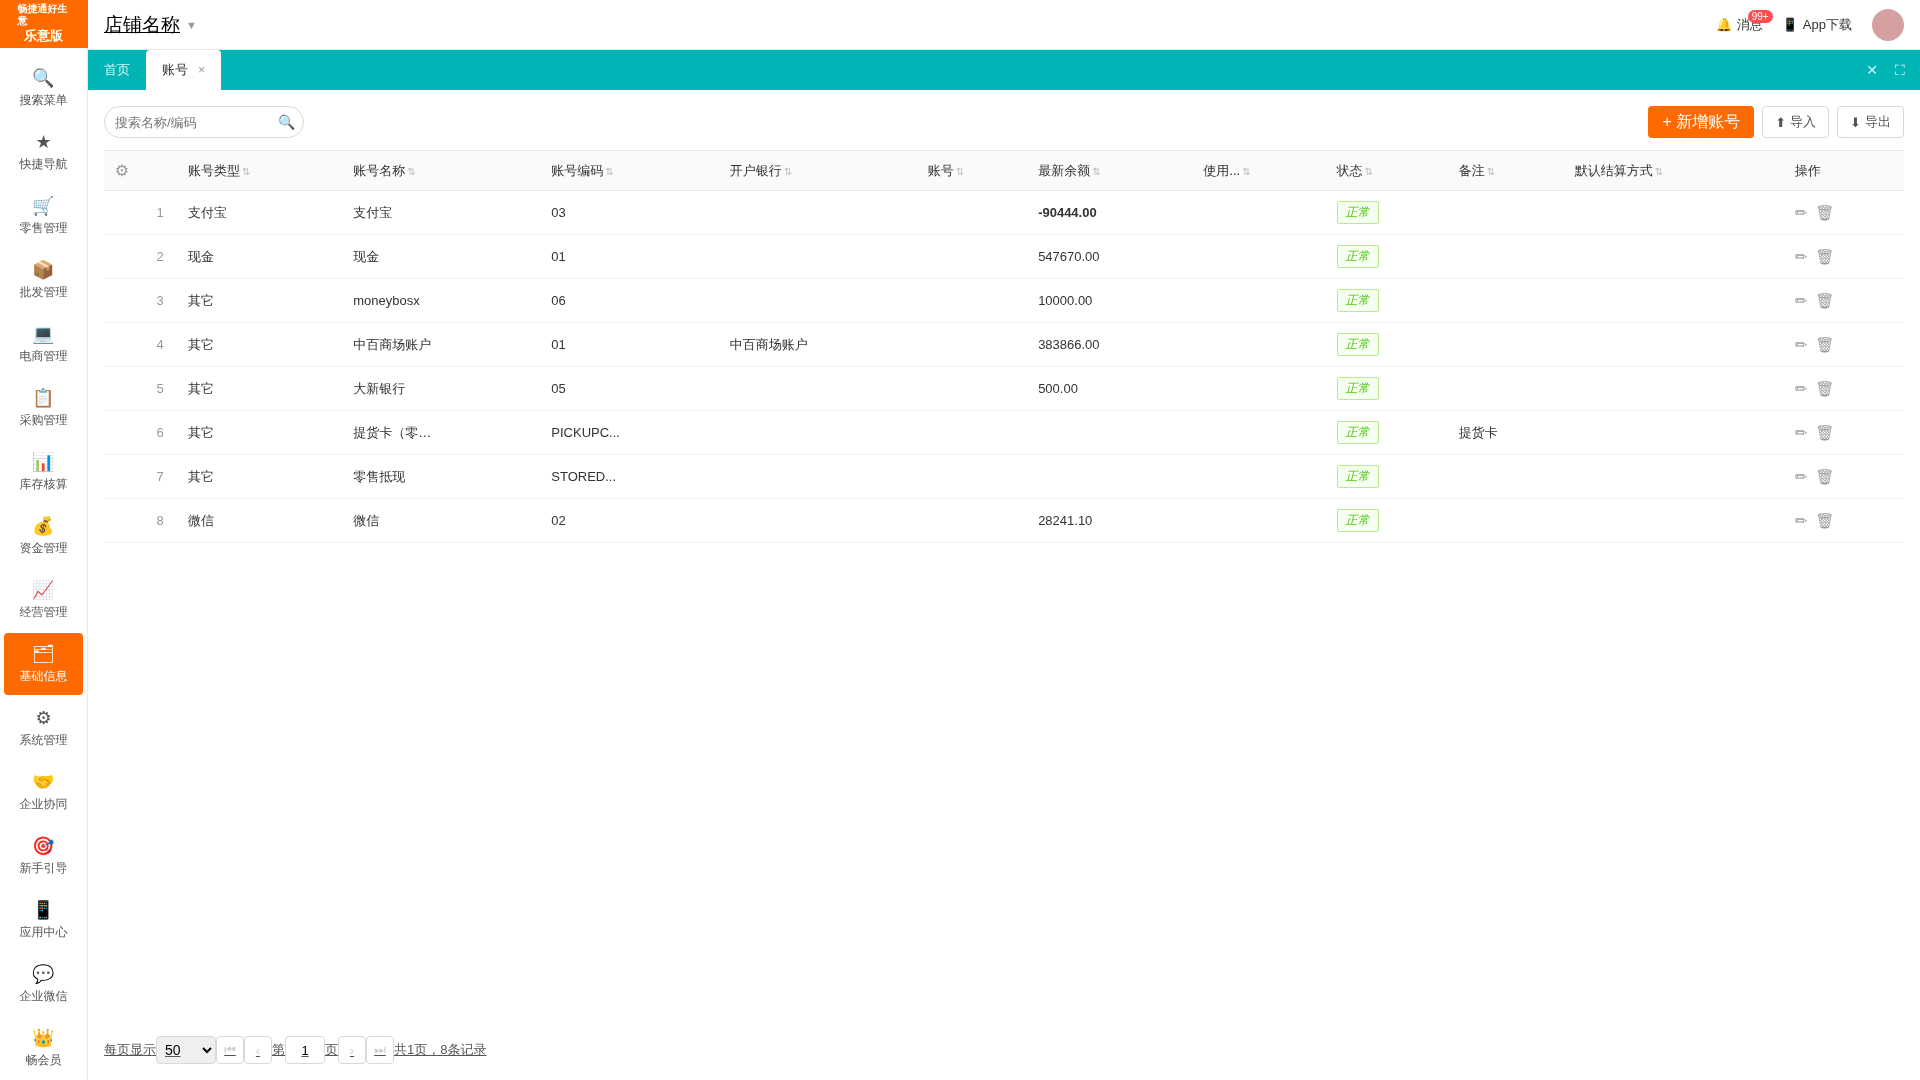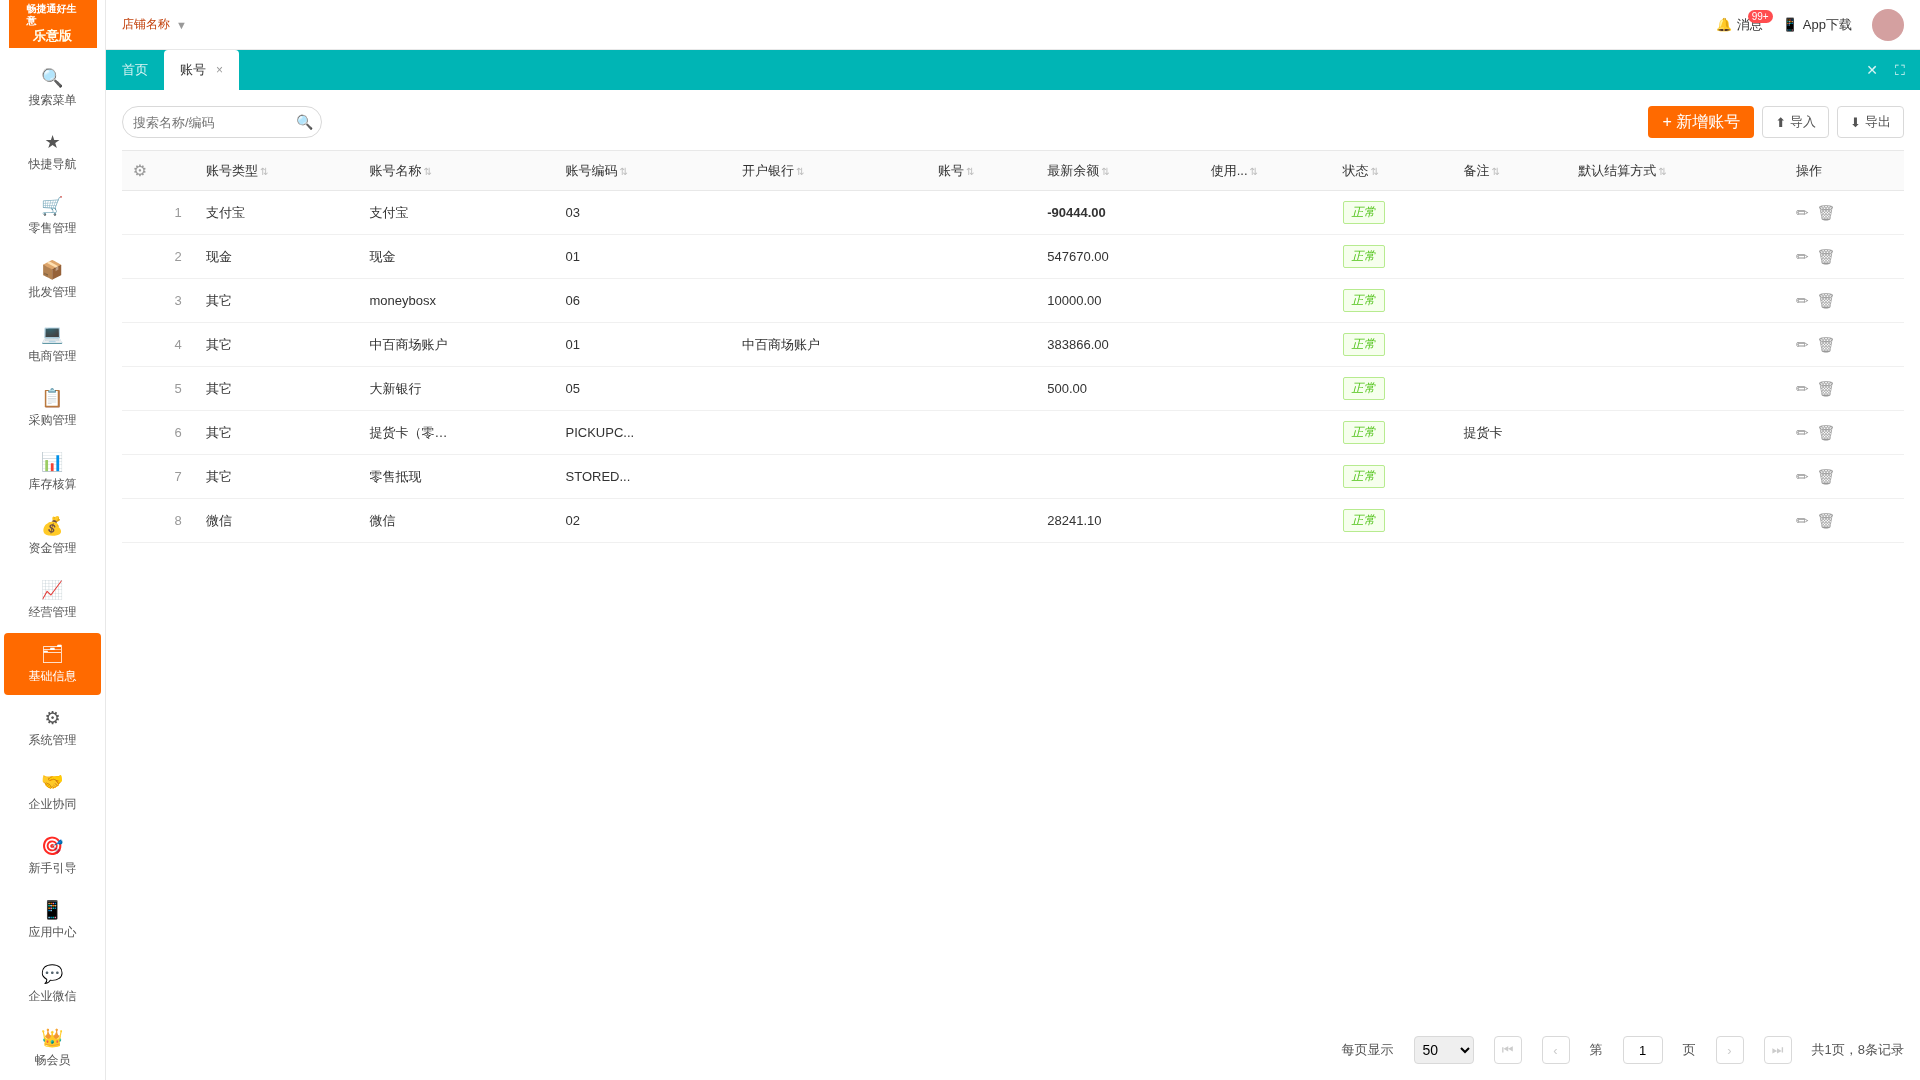--- a/index.html
+++ b/index.html
@@ -1,20 +1,20 @@
 <!DOCTYPE html>
 <html><head>
   <meta charset="utf-8">
   <style>
     * { box-sizing: border-box; margin: 0; padding: 0; }
     body { font-family: "Microsoft YaHei", "PingFang SC", sans-serif; font-size: 13px; background: #f5f5f5; display: flex; height: 1080px; width: 1920px; overflow: hidden; }
 
     
     .sidebar {
-      width: 106px;
+      width: 88px;
       background: #fff;
       display: flex;
       flex-direction: column;
       align-items: center;
       border-right: 1px solid #e8e8e8;
       flex-shrink: 0;
     }
     .sidebar-logo {
       width: 88px;
       height: 50px;
@@ -297,25 +297,25 @@
     .action-icon {
       color: #999;
       cursor: pointer;
       font-size: 15px;
     }
 
     
     .pagination-bar {
       display: flex;
       align-items: center;
-      justify-content: flex-end;
       padding: 12px 0 0 0;
-      gap: 20px;
+      gap: 0;
       font-size: 13px;
       color: #555;
+      text-decoration: underline;
     }
     .page-size-select {
       width: 60px;
       height: 28px;
       border: 1px solid #d9d9d9;
       border-radius: 4px;
       padding: 0 4px;
       font-size: 14px;
       outline: none;
     }
@@ -421,21 +421,21 @@
         <span>畅会员</span>
       </div>
     </div>
 </div>
 
 <div class="main-area">
 
   <div class="top-bar">
     <div class="top-bar-left">
       <div style="display:flex;align-items:center;gap:6px;cursor:pointer;">
-        <span style="font-size:12px;color:#c2410c;">店铺名称</span>
+        <span style="font-size:19px;color:#000000;text-decoration:underline;">店铺名称</span>
         <span style="font-size:11px;color:#999;">▼</span>
       </div>
     </div>
     <div class="top-bar-right">
       <div class="top-bar-msg" style="position:relative;">
         <span>🔔</span>
         <span>消息</span>
         <span class="badge">99+</span>
       </div>
       <div class="app-download">

